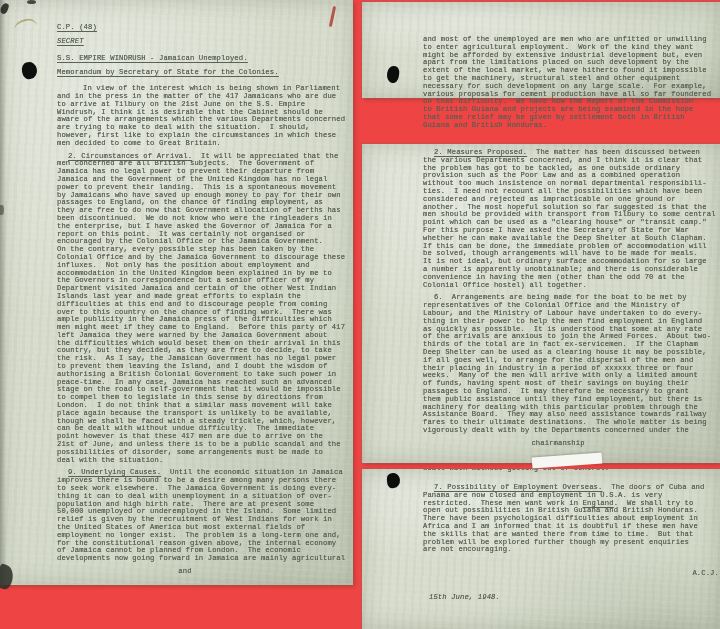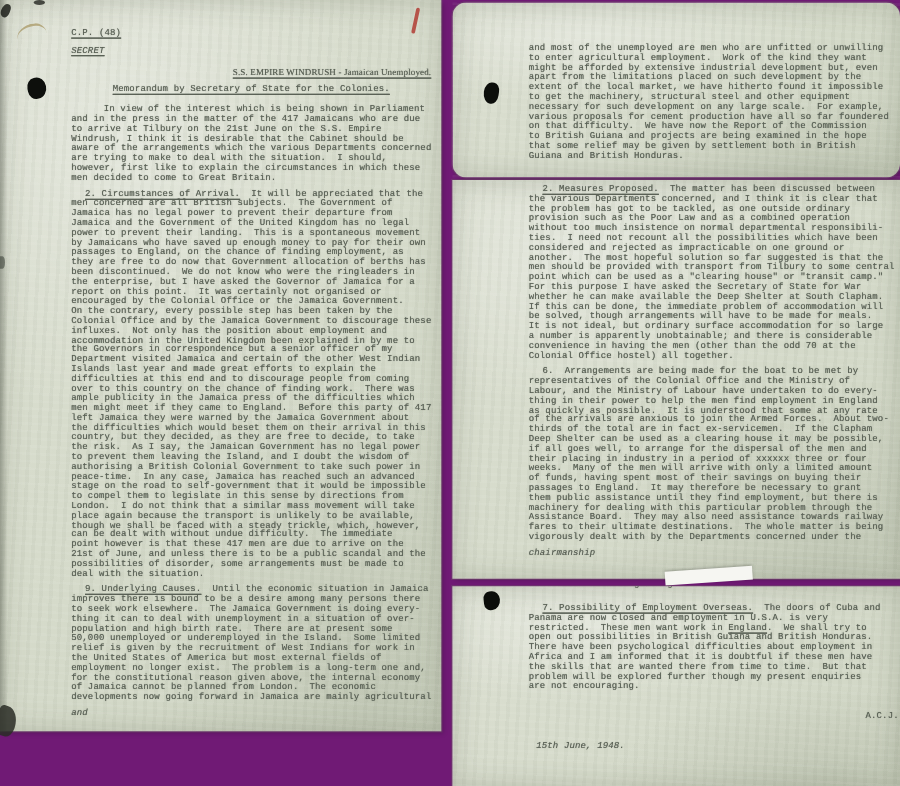--- a/index.html
+++ b/index.html
@@ -1,49 +1,49 @@
 <!DOCTYPE html>
 <html><head>
 <meta charset="utf-8">
 <style>
   html,body{margin:0;padding:0;}
   .canvas{position:relative;width:720px;height:629px;overflow:hidden;
-    background:#701a75;font-family:"Liberation Mono","DejaVu Sans Mono",monospace;}
+    background:#ef4444;font-family:"Liberation Mono","DejaVu Sans Mono",monospace;}
   .sheet{position:absolute;
     background:
       radial-gradient(120% 90% at 30% 18%, rgba(255,255,255,.30) 0%, rgba(255,255,255,0) 45%),
       radial-gradient(90% 80% at 85% 95%, rgba(82,92,70,.12) 0%, rgba(82,92,70,0) 55%),
       linear-gradient(135deg,#dbdfd1 0%,#d6dbcb 50%,#cfd5c3 100%);
     box-shadow: inset 0 0 22px rgba(95,100,80,.28), 0 0 0 1px rgba(110,115,98,.30), 2px 2px 4px rgba(0,0,0,.18);}
   .sheet::before{content:"";position:absolute;inset:0;pointer-events:none;
     background:
       repeating-linear-gradient(3deg, rgba(255,255,255,.05) 0 2px, rgba(255,255,255,0) 2px 6px),
       repeating-linear-gradient(93deg, rgba(70,80,60,.04) 0 3px, rgba(70,80,60,0) 3px 8px);}
   .left-page{left:0;top:0;width:353px;height:585px;}
-  .frag1{left:362px;top:2px;width:358px;height:140px;border-radius:11px;}
+  .frag1{left:362px;top:2px;width:358px;height:96px;}
   .frag2{left:362px;top:144px;width:358px;height:319px;}
   .frag3{left:362px;top:469px;width:358px;height:160px;}
 
   .txt{position:absolute;font-size:7.2px;line-height:7.8px;letter-spacing:.12px;
     color:#5a6156;text-shadow:0 0 .6px rgba(82,90,78,.75);}
   .left-text{left:57px;top:24px;width:288px;}
   .frag1-text{left:61px;top:34px;width:296px;}
   .frag2-text{left:61px;top:5px;width:296px;}
   .frag3-text{left:61px;top:0px;width:296px;}
 
   .line{white-space:pre;}
   .para{white-space:pre;margin:0 0 5px 0;}
   .indent-lg{text-indent:26px;}
   .indent-sm{text-indent:11px;}
   .u{text-decoration:underline;text-underline-offset:1.5px;text-decoration-thickness:.8px;}
   .ref{margin-bottom:6px;}
   .secret{margin-bottom:9px;font-style:italic;}
-  .title-line{text-align:right;margin-bottom:7px;font-family:Liberation Serif, serif;}
-  .subtitle-line{text-align:center;margin-bottom:8px;}
-  .catchword-r{text-align:left;white-space:pre;font-style:italic;}
+  .title-line{text-align:left;margin-bottom:7px;}
+  .subtitle-line{text-align:left;margin-bottom:8px;}
+  .catchword-r{text-align:center;white-space:pre;}
   .cw-left{padding-right:32px;}
   .cw-frag2{padding-right:26px;margin-top:2px;}
   .clipped{height:4px;overflow:hidden;margin-bottom:11px;}
   .clipped .line{display:block;margin-top:-4px;}
   .initials-line{margin-top:16px;padding-left:140px;white-space:pre;text-align:right;}
   .date-line{margin-top:16px;padding-left:6px;white-space:pre;font-style:italic;}
 
   
   .mark{position:absolute;pointer-events:none;}
   .blot1{left:22px;top:62px;width:15px;height:17px;background:#0d0f0c;border-radius:48% 52% 55% 45%;transform:rotate(-12deg);}

